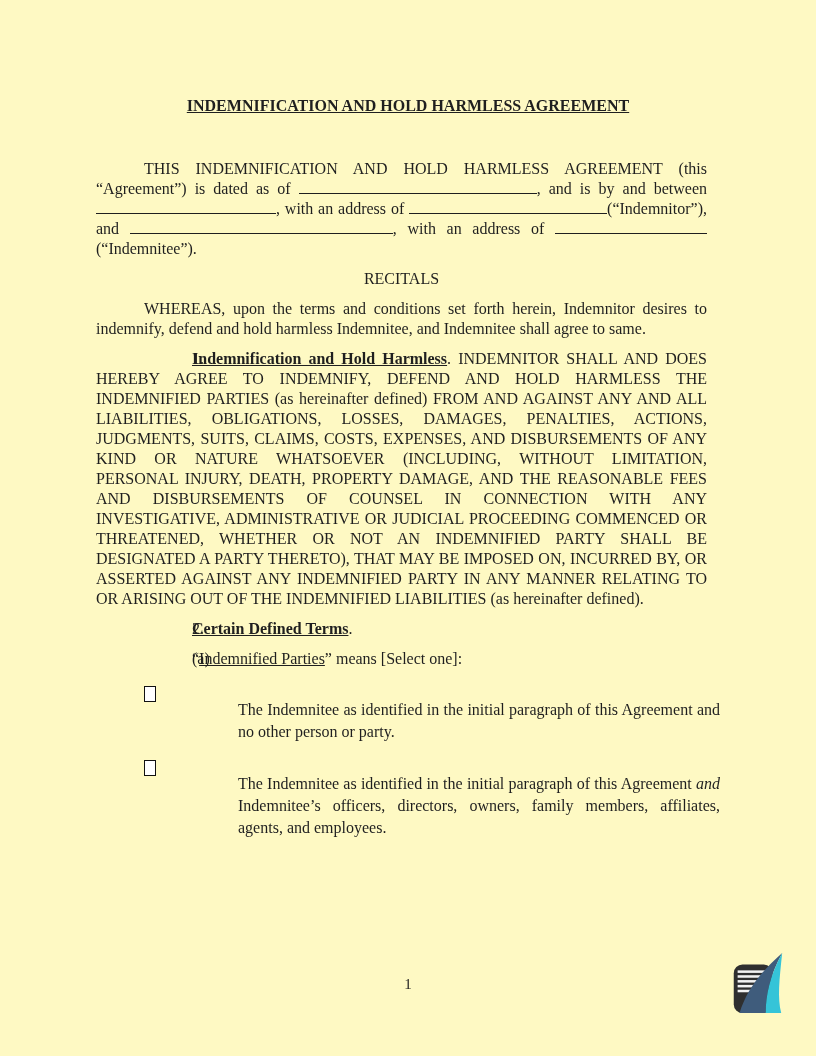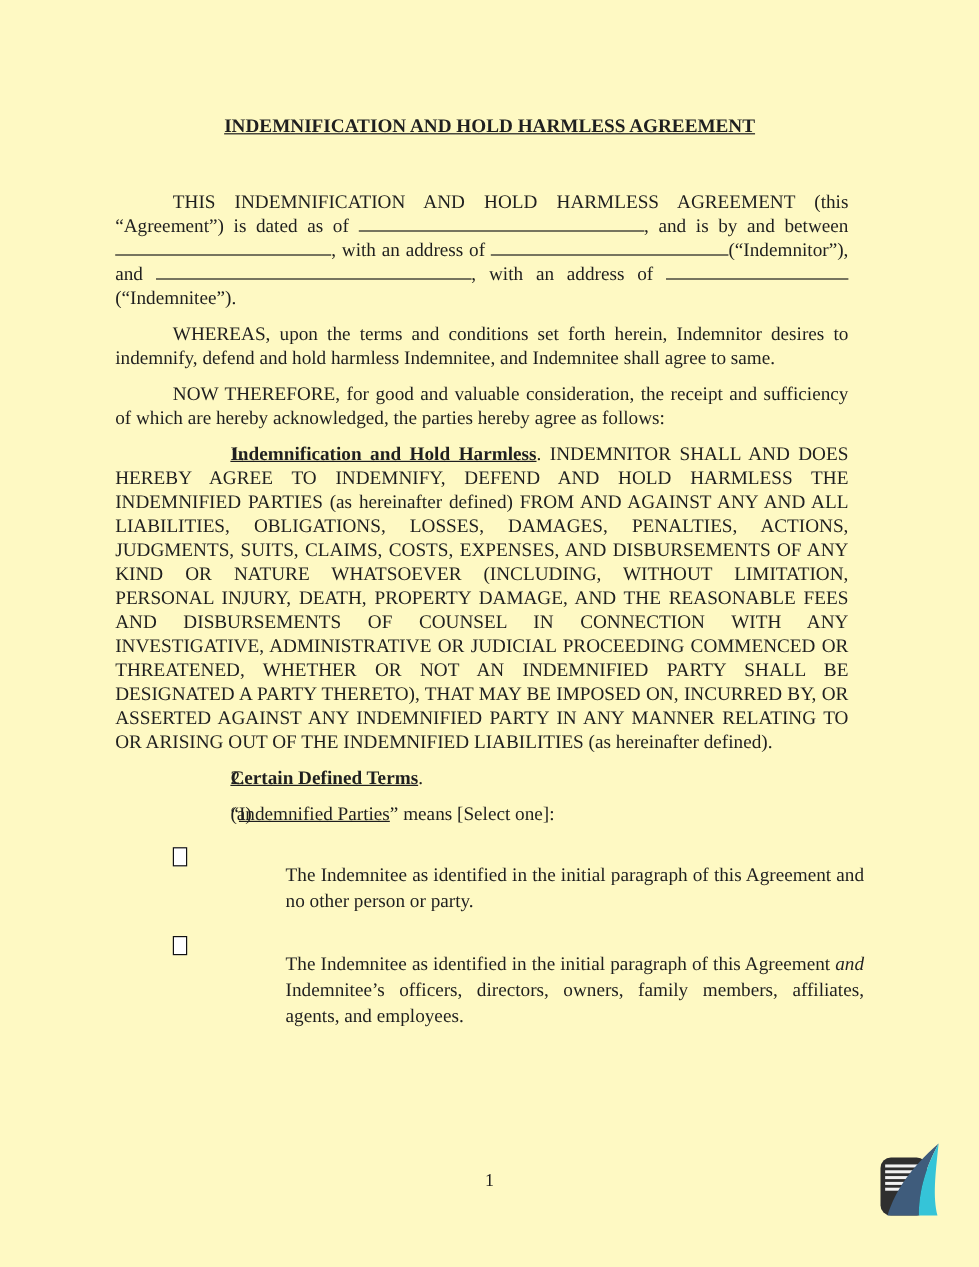--- a/index.html
+++ b/index.html
@@ -87,24 +87,24 @@
 </head>
 <body>
 
 <div class="page">
   <div class="content">
 
     <div class="doc-title">INDEMNIFICATION AND HOLD HARMLESS AGREEMENT</div>
 
     <p class="justify indent"><span>THIS INDEMNIFICATION AND HOLD HARMLESS AGREEMENT (this “Agreement”) is dated as of </span><span class="blank b1"></span><span>, and is by and between </span><span class="blank b2"></span><span>, with an address of </span><span class="blank b3"></span><span>(“Indemnitor”), and </span><span class="blank b4"></span><span>, with an address of </span><span class="blank b5"></span><span>(“Indemnitee”).</span></p>
 
+    <p class="centered">RECITALS</p>
 
     <p class="justify indent">WHEREAS, upon the terms and conditions set forth herein, Indemnitor desires to indemnify, defend and hold harmless Indemnitee, and Indemnitee shall agree to same.</p>
 
-    <p class="justify indent">NOW THEREFORE, for good and valuable consideration, the receipt and sufficiency of which are hereby acknowledged, the parties hereby agree as follows:</p>
 
     <p class="justify indent"><span class="sec-num">1.</span><span class="sec-heading">Indemnification and Hold Harmless</span><span>. </span><span>INDEMNITOR SHALL AND DOES HEREBY AGREE TO INDEMNIFY, DEFEND AND HOLD HARMLESS THE INDEMNIFIED PARTIES (as hereinafter defined) FROM AND AGAINST ANY AND ALL LIABILITIES, OBLIGATIONS, LOSSES, DAMAGES, PENALTIES, ACTIONS, JUDGMENTS, SUITS, CLAIMS, COSTS, EXPENSES, AND DISBURSEMENTS OF ANY KIND OR NATURE WHATSOEVER (INCLUDING, WITHOUT LIMITATION, PERSONAL INJURY, DEATH, PROPERTY DAMAGE, AND THE REASONABLE FEES AND DISBURSEMENTS OF COUNSEL IN CONNECTION WITH ANY INVESTIGATIVE, ADMINISTRATIVE OR JUDICIAL PROCEEDING COMMENCED OR THREATENED, WHETHER OR NOT AN INDEMNIFIED PARTY SHALL BE DESIGNATED A PARTY THERETO), THAT MAY BE IMPOSED ON, INCURRED BY, OR ASSERTED AGAINST ANY INDEMNIFIED PARTY IN ANY MANNER RELATING TO OR ARISING OUT OF THE INDEMNIFIED LIABILITIES (as hereinafter defined).</span></p>
 
     <p class="indent"><span class="sec-num">2.</span><span class="sec-heading">Certain Defined Terms</span><span>.</span></p>
 
     <p class="indent item-a"><span class="sec-num">(a)</span><span>“</span><span class="term-underline">Indemnified Parties</span><span>” means [Select one]:</span></p>
 
     <div class="option-row">
       <span class="checkbox"></span>
       <p class="option-text">The Indemnitee as identified in the initial paragraph of this Agreement and no other person or party.</p>

